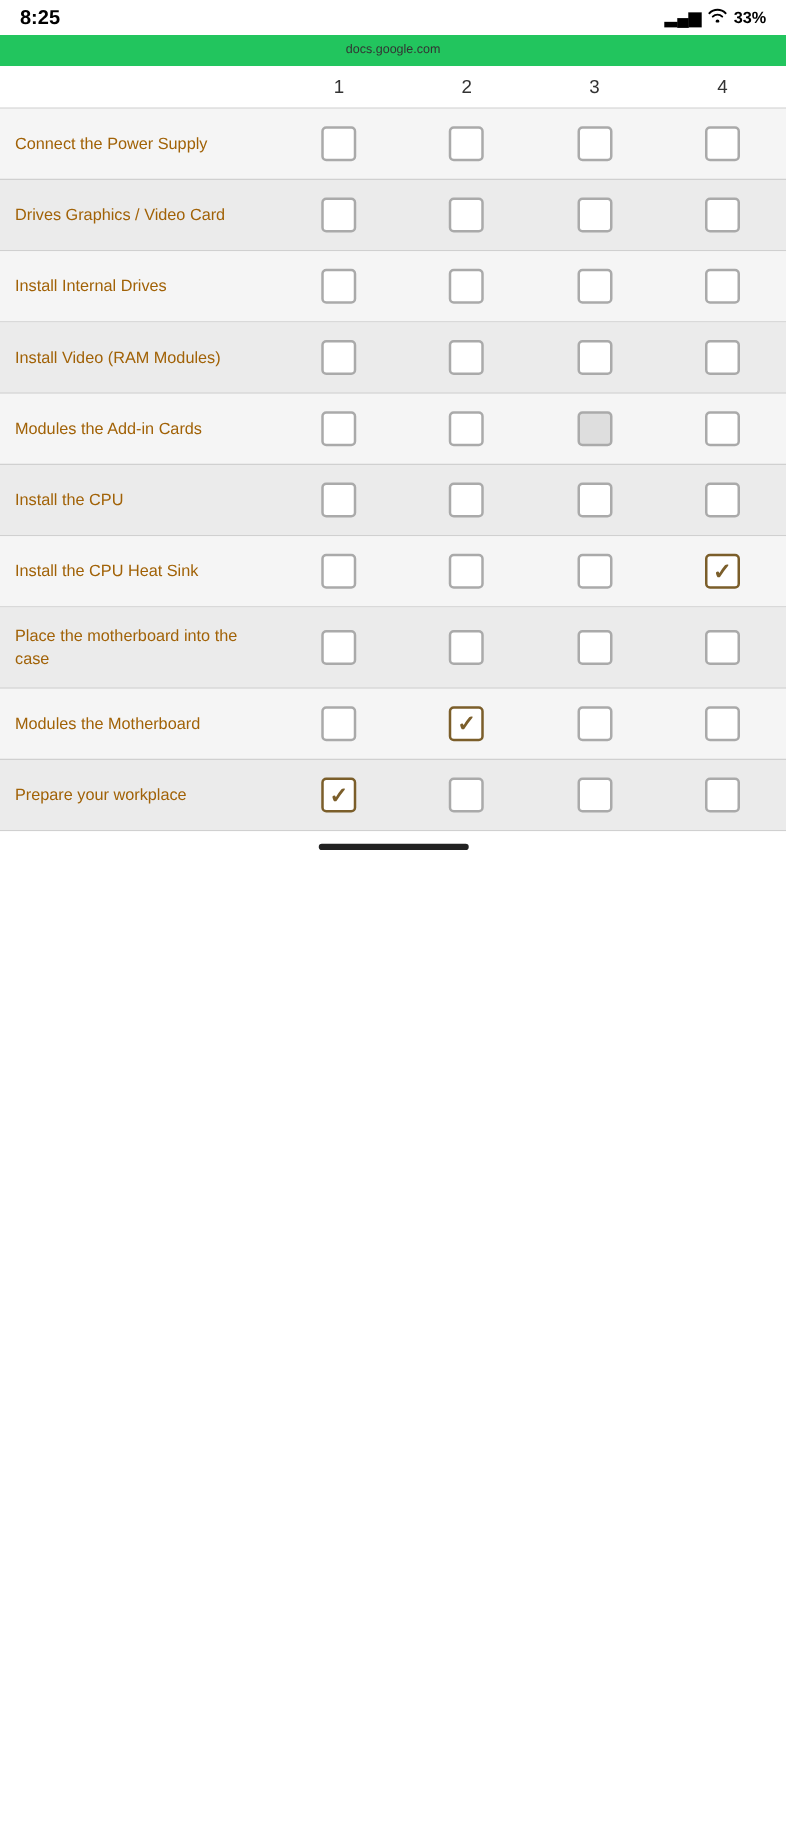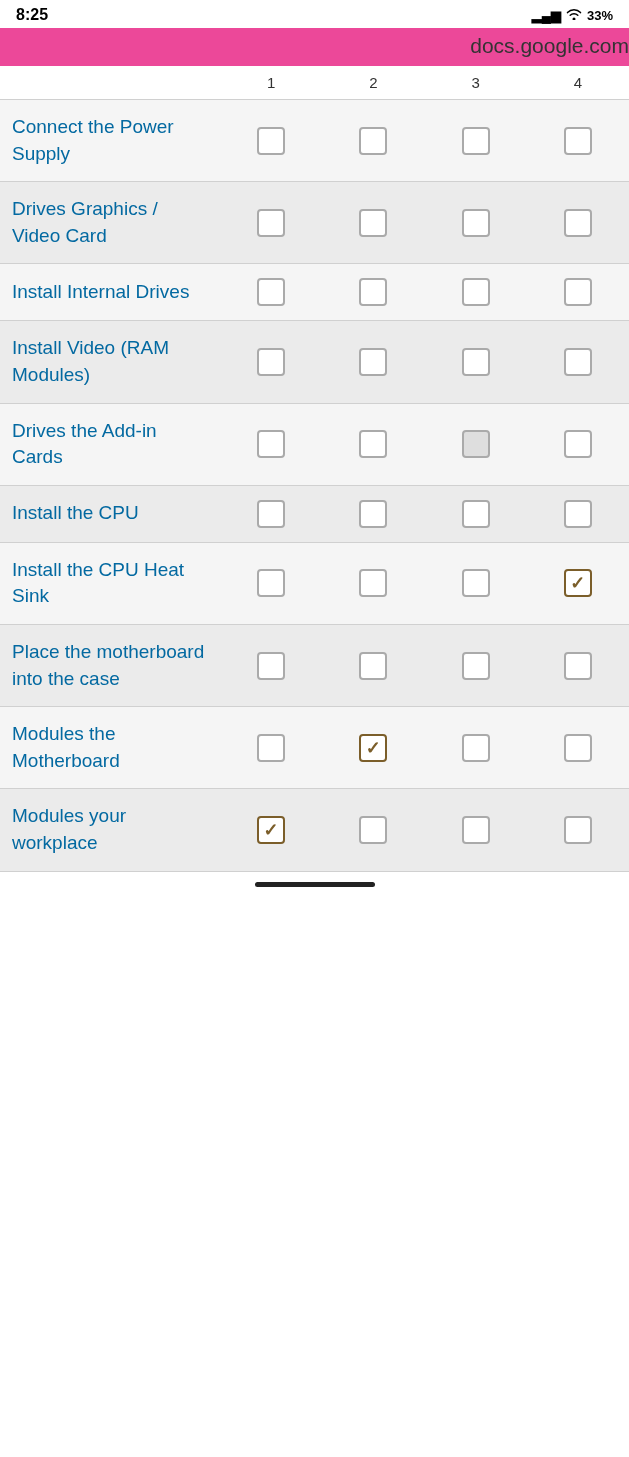--- a/index.html
+++ b/index.html
@@ -8,40 +8,40 @@
       font-family: -apple-system, BlinkMacSystemFont, 'Helvetica Neue', Arial, sans-serif;
       background: #fff;
       width: 629px;
       min-height: 1457px;
       overflow-x: hidden;
     }
 
     .status-bar {
       display: flex;
       justify-content: space-between;
-      align-items: center;
+      align-items: flex-start;
       padding: 6px 16px 4px 16px;
       background: #fff;
       font-size: 15px;
       font-weight: 600;
     }
     .status-left { font-size: 16px; font-weight: 700; }
     .status-right {
       display: flex;
       align-items: center;
       gap: 5px;
       font-size: 13px;
     }
 
     .url-bar {
-      text-align: right;
+      text-align: center;
       padding: 6px 0 8px 0;
-      font-size: 21px;
+      font-size: 10px;
       color: #333;
-      background: #ec4899;
+      background: #22c55e;
     }
 
     .table-container {
       width: 100%;
       background: #fff;
     }
 
     .header-row {
       display: flex;
       background: #fff;
@@ -66,22 +66,22 @@
       border-bottom: 1px solid #d0d0d0;
       background: #f5f5f5;
     }
     .data-row:nth-child(even) {
       background: #ebebeb;
     }
 
     .row-label {
       flex: 0 0 220px;
       padding: 14px 12px;
-      font-size: 19px;
-      color: #0369a1;
+      font-size: 13px;
+      color: #a16207;
       line-height: 1.4;
       display: flex;
       align-items: center;
     }
 
     .checkbox-cell {
       flex: 1;
       display: flex;
       align-items: center;
       justify-content: center;
@@ -221,21 +221,21 @@
           <div class="checkbox"></div>
         </div>
         <div class="checkbox-cell">
           <div class="checkbox"></div>
         </div>
         <div class="checkbox-cell">
           <div class="checkbox"></div>
         </div>
       </div>
       <div class="data-row">
-        <div class="row-label">Drives the Add-in Cards</div>
+        <div class="row-label">Modules the Add-in Cards</div>
         <div class="checkbox-cell">
           <div class="checkbox"></div>
         </div>
         <div class="checkbox-cell">
           <div class="checkbox"></div>
         </div>
         <div class="checkbox-cell">
           <div class="checkbox highlighted"></div>
         </div>
         <div class="checkbox-cell">
@@ -296,21 +296,21 @@
           <div class="checkbox checked"></div>
         </div>
         <div class="checkbox-cell">
           <div class="checkbox"></div>
         </div>
         <div class="checkbox-cell">
           <div class="checkbox"></div>
         </div>
       </div>
       <div class="data-row">
-        <div class="row-label">Modules your workplace</div>
+        <div class="row-label">Prepare your workplace</div>
         <div class="checkbox-cell">
           <div class="checkbox checked"></div>
         </div>
         <div class="checkbox-cell">
           <div class="checkbox"></div>
         </div>
         <div class="checkbox-cell">
           <div class="checkbox"></div>
         </div>
         <div class="checkbox-cell">

